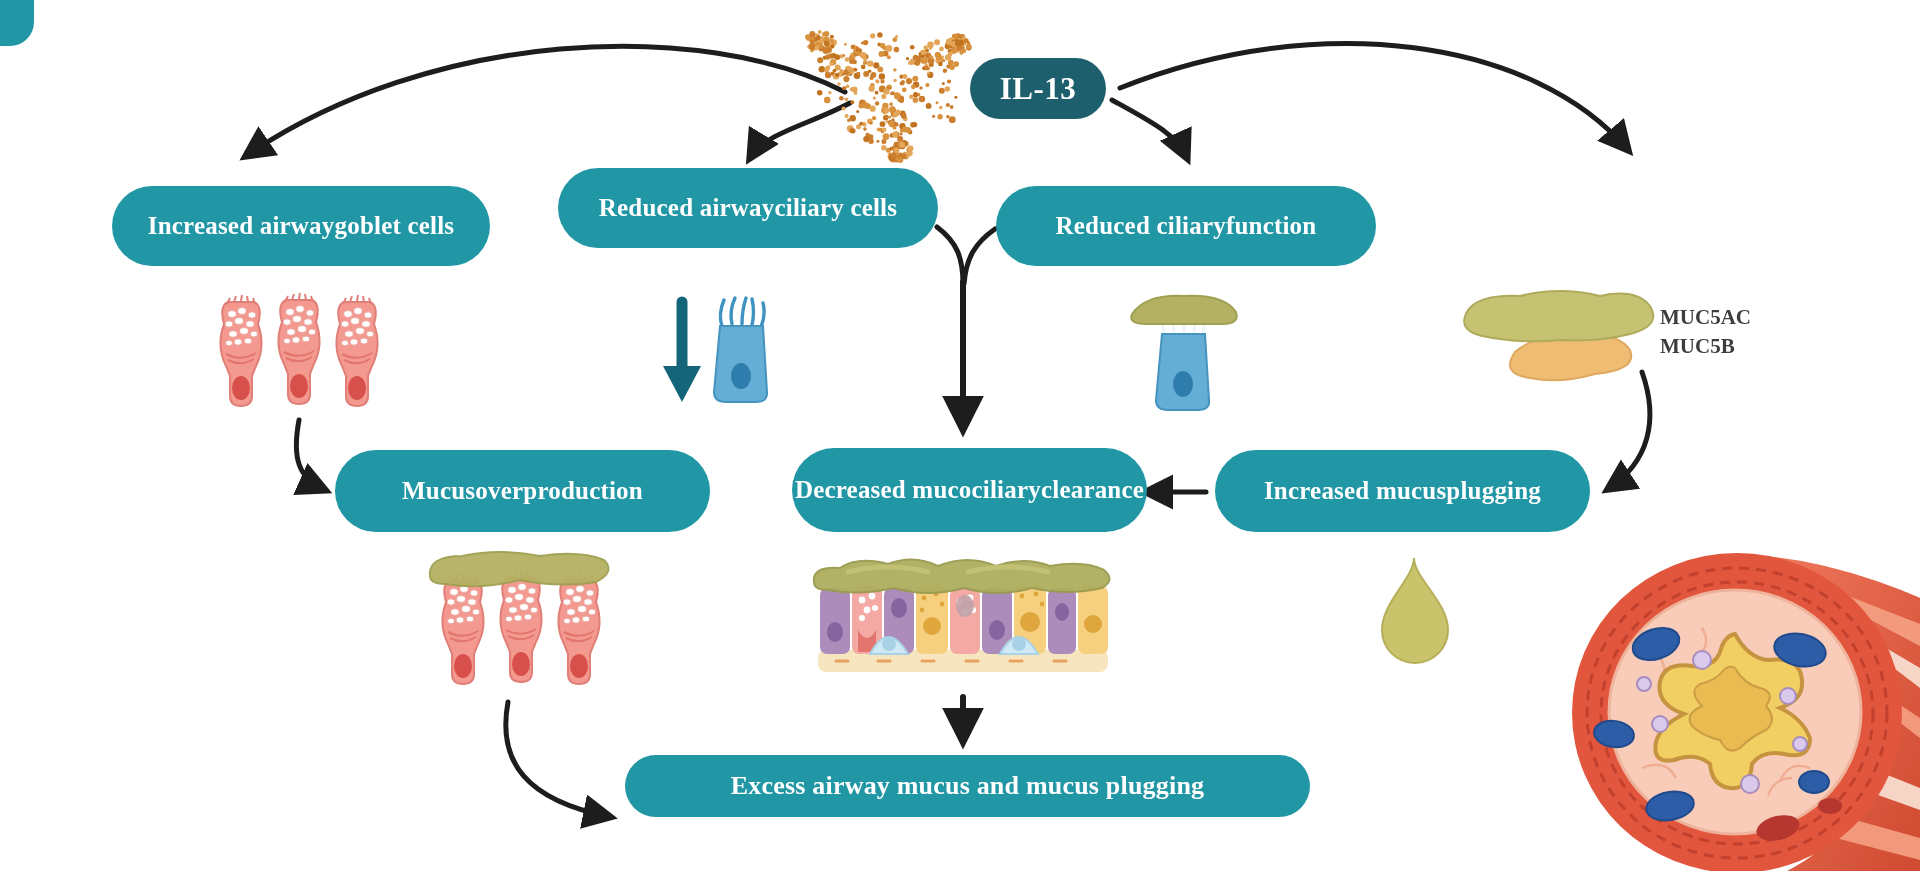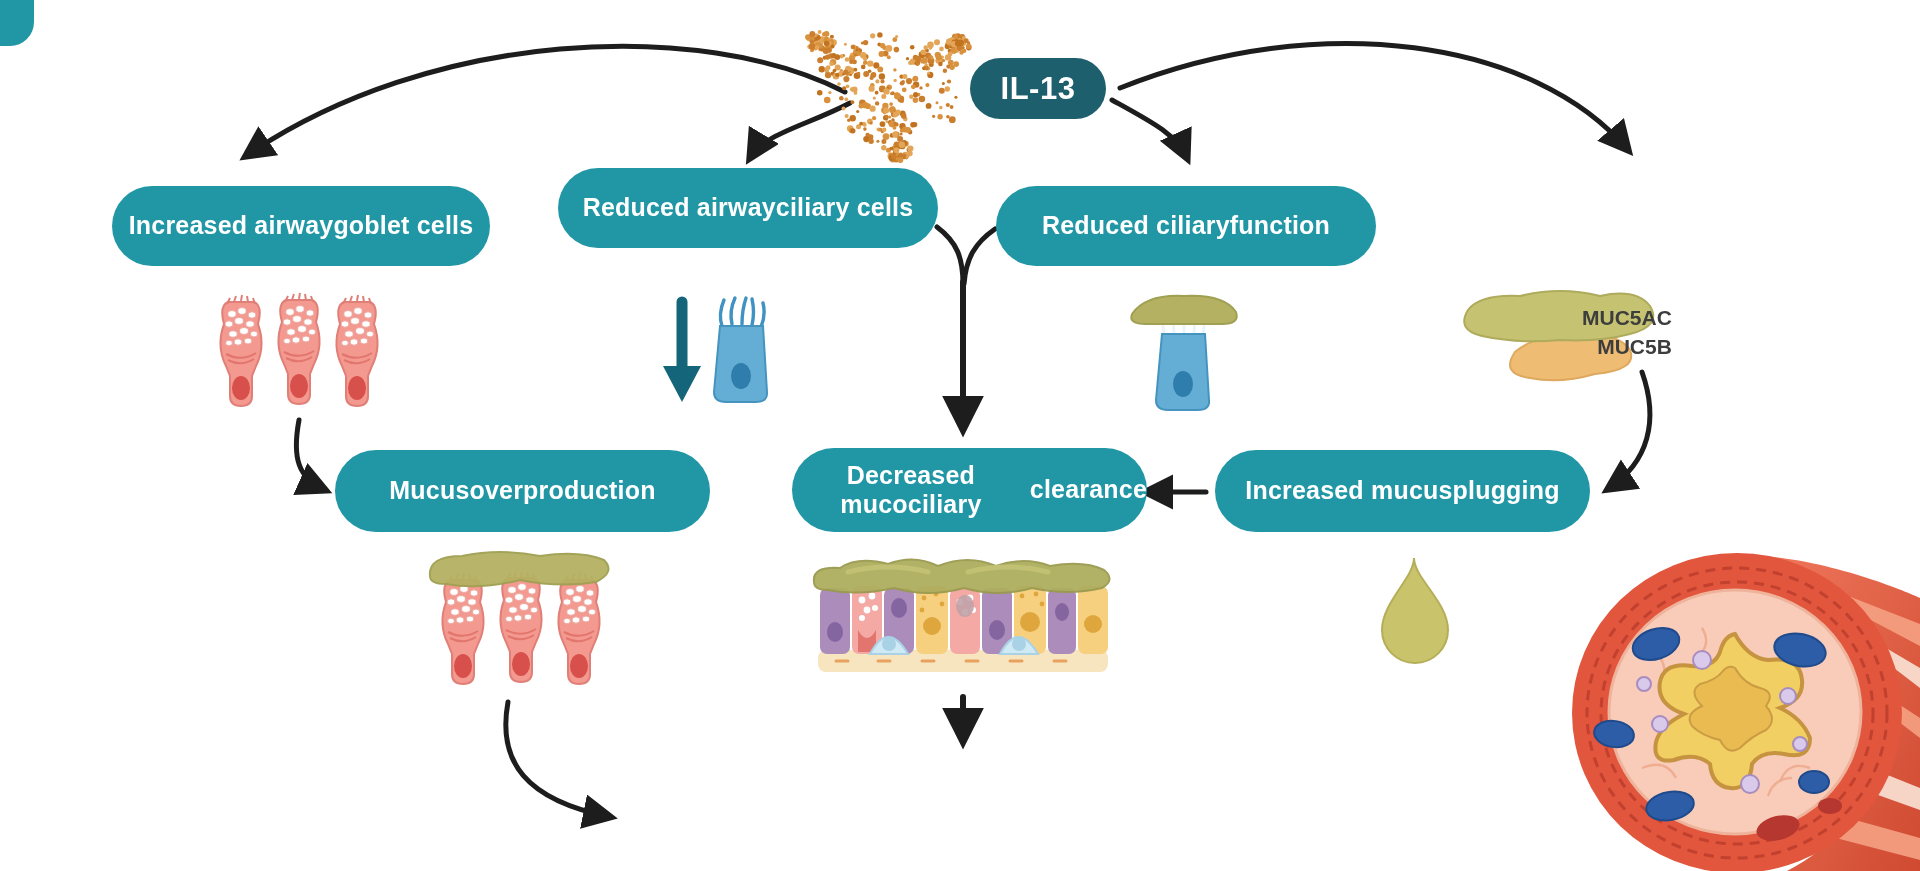--- a/index.html
+++ b/index.html
@@ -1,35 +1,35 @@
 <!DOCTYPE html>
 <html><head>
 <meta charset="utf-8">
 <style>
   html,body{margin:0;padding:0;background:#fff;}
   #stage{
     position:relative;width:1920px;height:871px;background:#ffffff;
-    overflow:hidden;font-family:Liberation Sans, sans-serif;
+    overflow:hidden;font-family:Liberation Serif, serif;
   }
   .layer{position:absolute;left:0;top:0;width:1920px;height:871px;}
   .pill{
     position:absolute;background:#2197a6;color:#ffffff;border-radius:46px;
     display:flex;flex-direction:row;align-items:center;justify-content:center;
     font-weight:bold;font-size:25px;line-height:1.18;text-align:center;
     letter-spacing:.2px;
   }
   .pill span{display:block;}
   .badge{
     position:absolute;background:#1d5f6d;color:#fff;border-radius:34px;
     display:flex;align-items:center;justify-content:center;
     font-weight:bold;font-size:31px;letter-spacing:.5px;
   }
   .muc-labels{
-    position:absolute;left:1582px;top:303px;color:#3d3d3d;font-weight:bold;
-    font-size:21px;line-height:29px;text-align:right;
+    position:absolute;left:1660px;top:303px;color:#3d3d3d;font-weight:bold;
+    font-size:21px;line-height:29px;
   }
   .corner{
     position:absolute;left:0;top:0;width:34px;height:46px;background:#2197a6;
     border-bottom-right-radius:24px;
   }
 </style>
 </head>
 <body>
 
 <div id="stage">
@@ -702,19 +702,22 @@
   <div class="pill" style="left:792px;top:448px;width:355px;height:84px">
     <span>Decreased mucociliary</span>
     <span>clearance</span>
   </div>
 
   <div class="pill" style="left:1215px;top:450px;width:375px;height:82px">
     <span>Increased mucus</span>
     <span>plugging</span>
   </div>
 
+  <div class="pill" style="left:625px;top:755px;width:685px;height:62px;font-size:26px">
+    <span>Excess airway mucus and mucus plugging</span>
+  </div>
 
   <div class="muc-labels">
     <div>MUC5AC</div>
     <div>MUC5B</div>
   </div>
 
 </div>
 
 </body></html>

